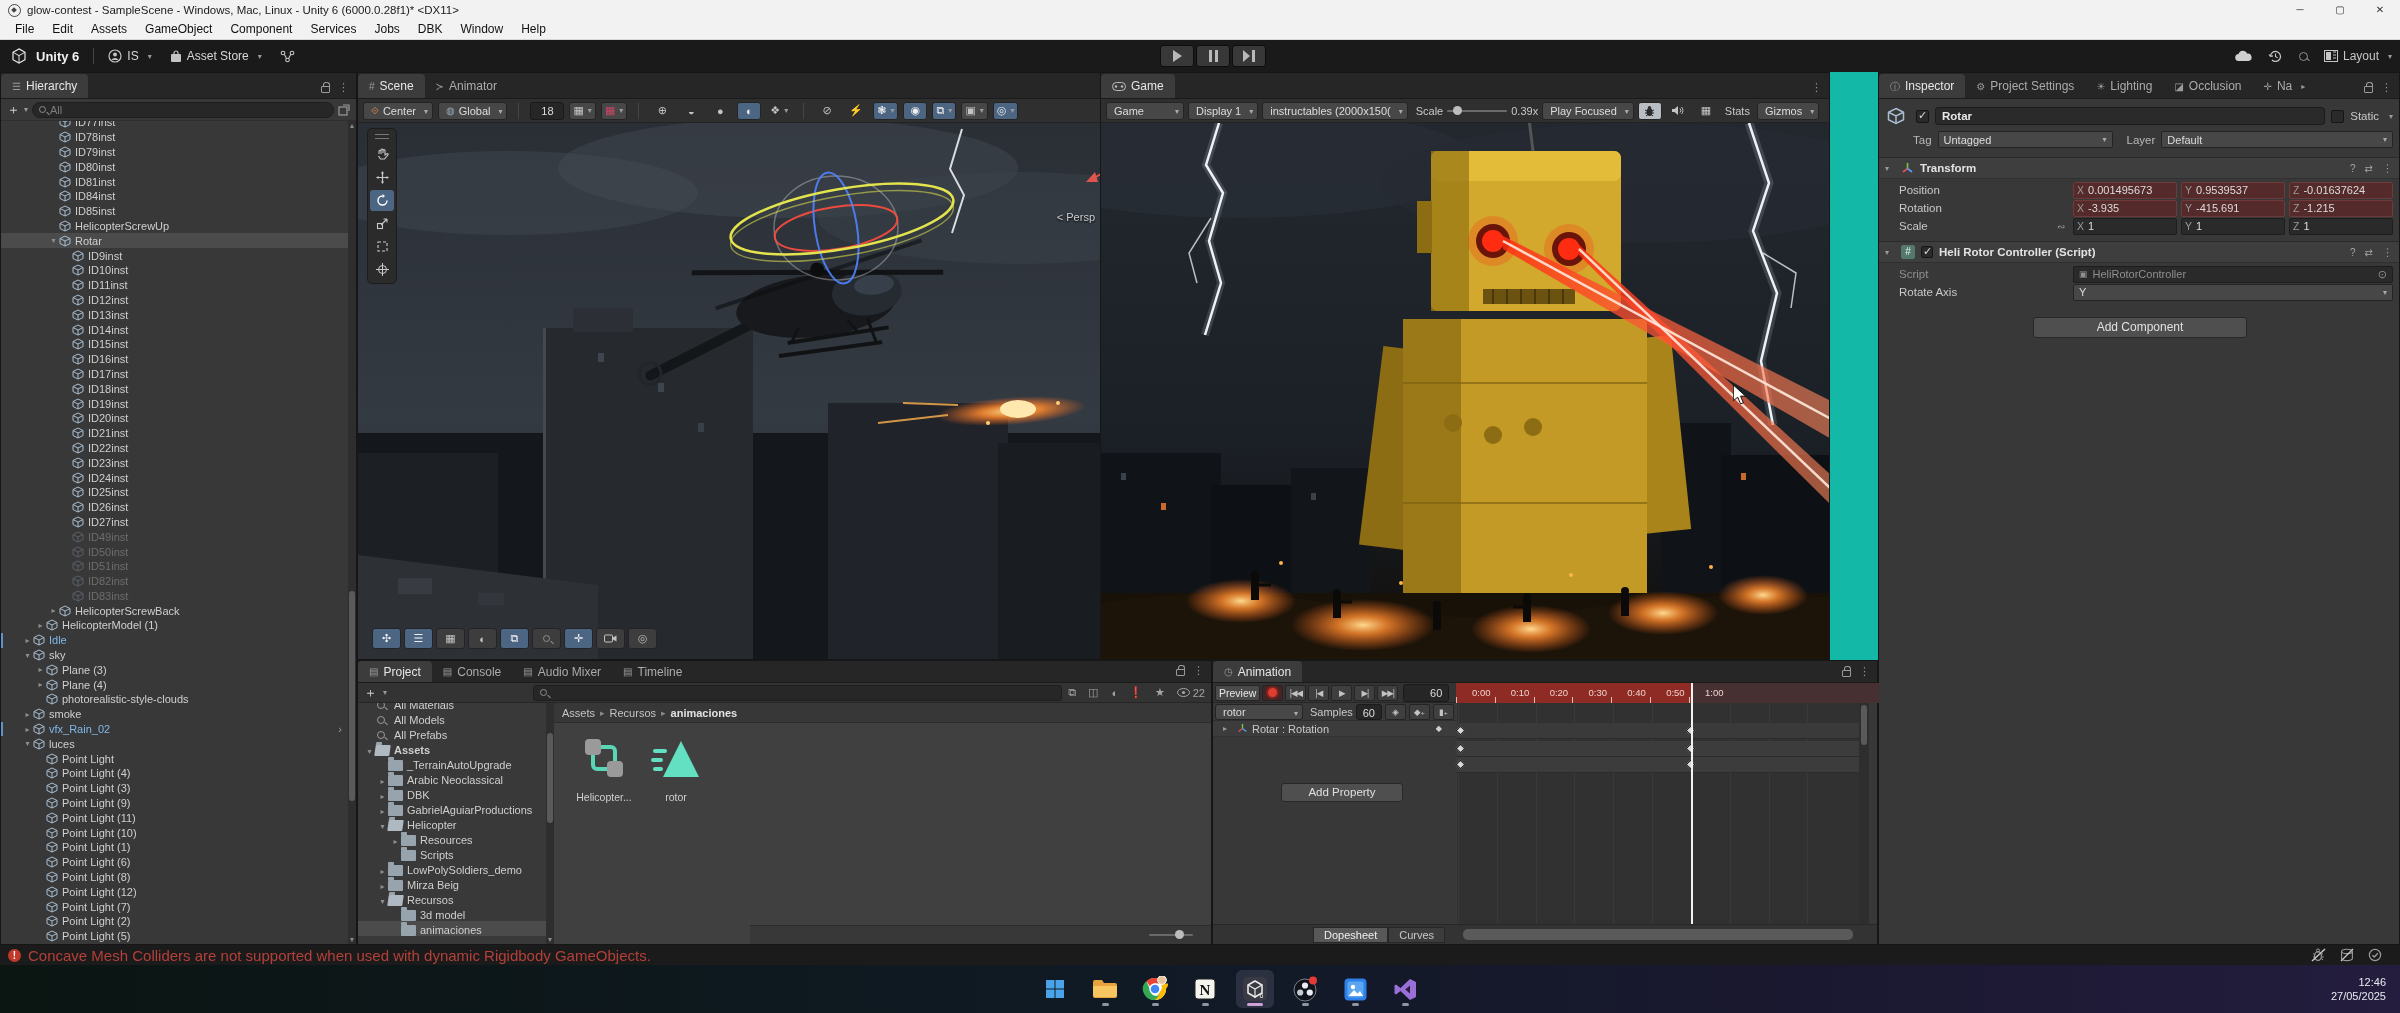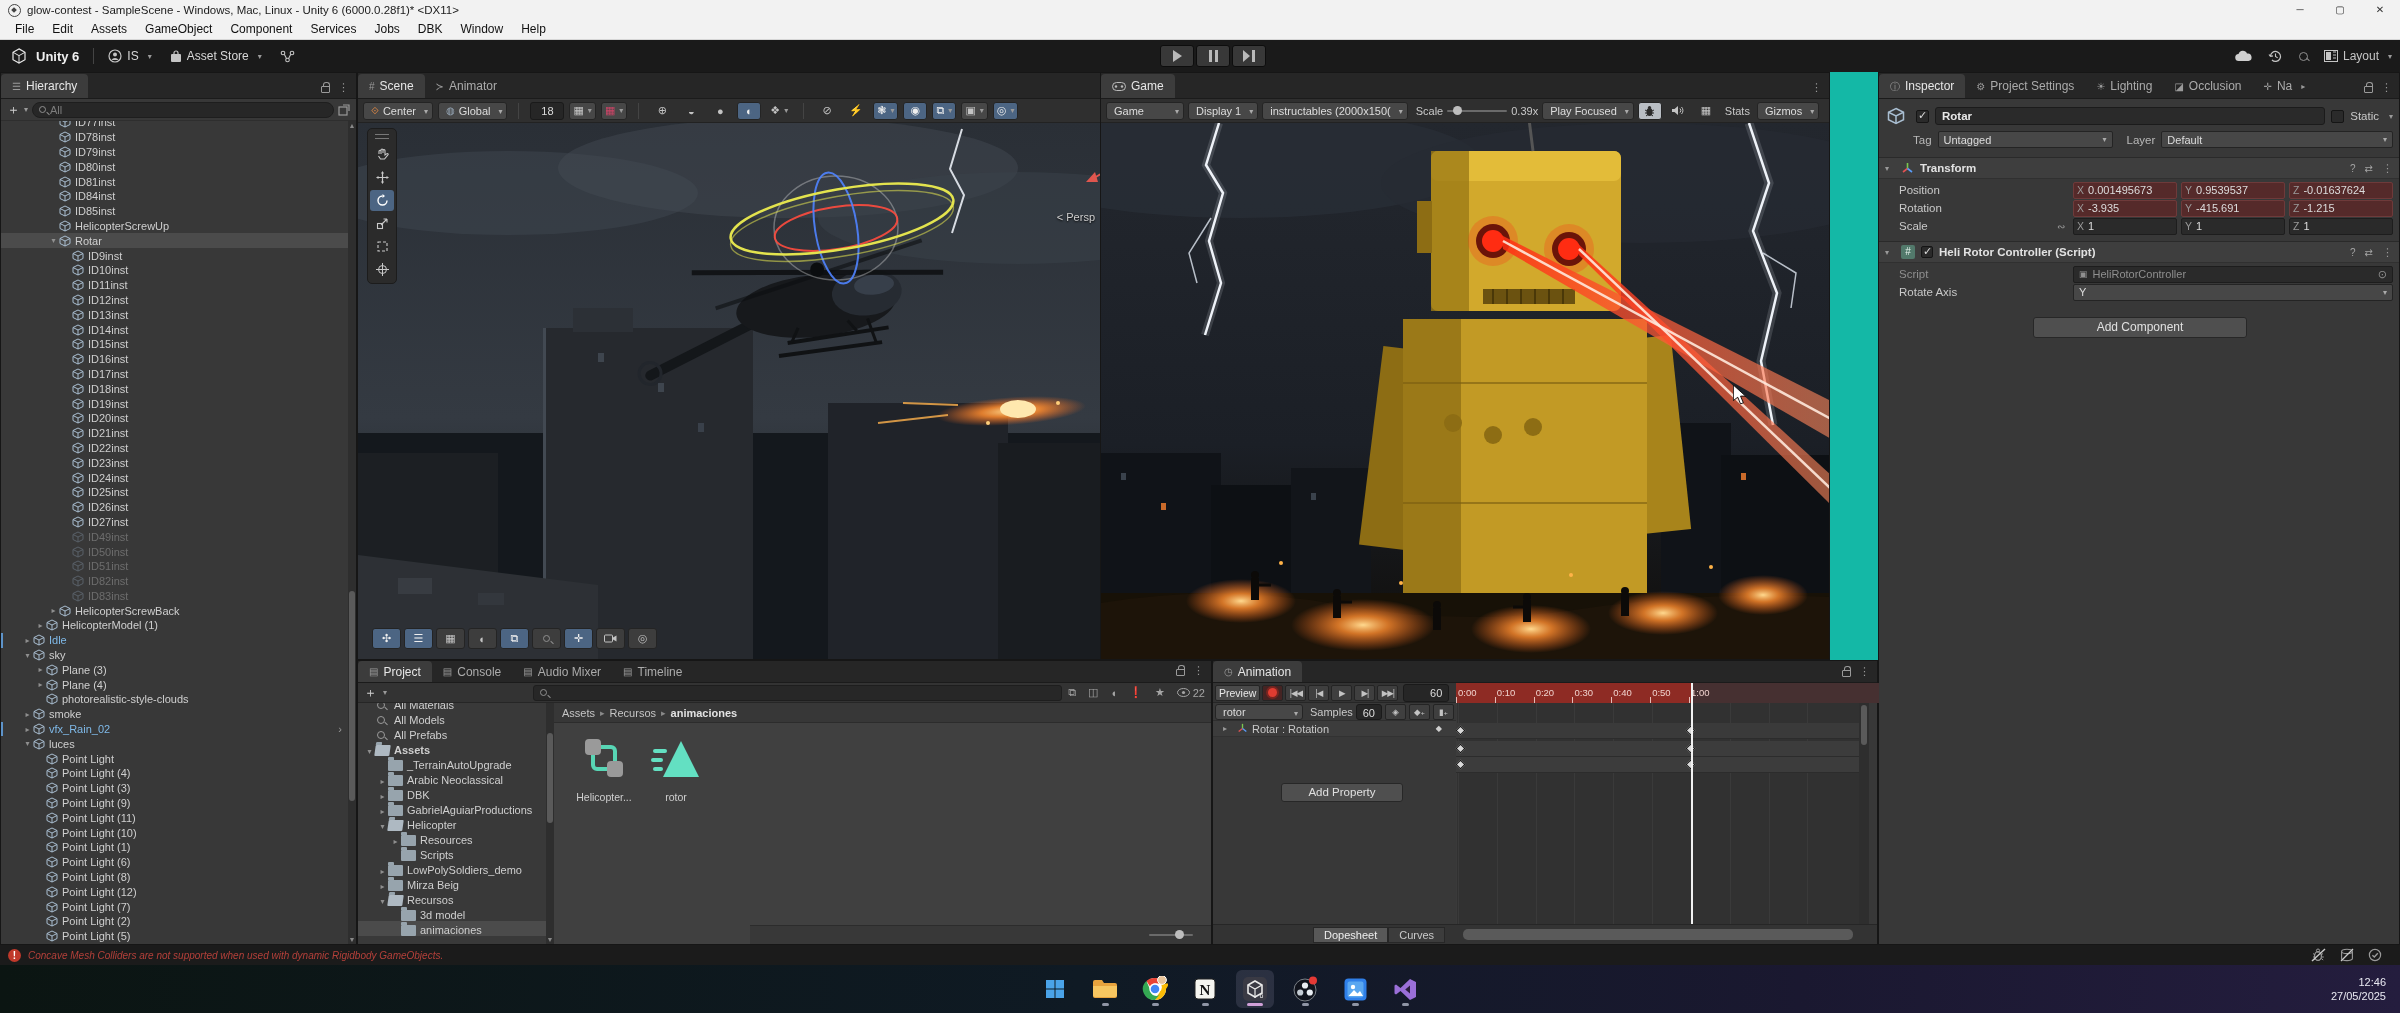--- a/index.html
+++ b/index.html
@@ -128,39 +128,39 @@
   .pbottom{position:absolute;left:196px;right:0;bottom:0;height:19px;background:#383838;border-top:1px solid #2c2c2c;display:flex;align-items:center;justify-content:flex-end;padding-right:18px;}
   
   #animpanel{left:1212px;top:660px;width:666px;height:285px;}
   .anim-toolrow{position:absolute;left:0;top:22px;width:243px;height:20px;background:#333;border-bottom:1px solid #262626;display:flex;align-items:center;gap:2px;padding:0 2px;}
   .tbtn{height:16px;min-width:21px;background:#3f3f3f;border:1px solid #242424;border-radius:2px;color:#c3c3c3;font-size:8.5px;display:inline-flex;align-items:center;justify-content:center;padding:0 3px;letter-spacing:-1px;}
   .tbtn.preview{font-size:10.5px;letter-spacing:0;background:#4a4a4a;color:#e8e8e8;}
   .tbtn.rec{background:#452423;}
   .recdot{width:9px;height:9px;border-radius:50%;background:#e03c31;box-shadow:0 0 0 2px #7a2520;}
   .anim-optrow{position:absolute;left:0;top:42px;width:243px;height:18px;background:#383838;border-bottom:1px solid #2e2e2e;display:flex;align-items:center;gap:3px;padding:0 2px;}
   .ruler{position:absolute;left:243px;top:22px;width:423px;height:20px;background:linear-gradient(90deg,#8e2b24 0,#8e2b24 235px,#463031 235px);display:flex;overflow:hidden;}
-  .tick{width:38.83px;flex:none;position:relative;font-size:9.5px;color:#f0d2cd;line-height:19px;padding-left:2px;}
+  .tick{width:38.83px;flex:none;position:relative;font-size:9.5px;color:#f0d2cd;line-height:19px;padding-left:16px;}
   .tick::before{content:"";position:absolute;left:0;bottom:0;width:1px;height:6px;background:#e3bdb8;}
   .dopesheet{position:absolute;left:243px;top:42px;width:413px;bottom:20px;background:#313131;}
   .ds-grid{position:absolute;left:0;top:0;width:390px;bottom:0;background:repeating-linear-gradient(90deg,#3a3a3a 0 1px,transparent 1px 38.83px);background-position:2px 0;}
   .ds-summary{position:absolute;left:0;top:20px;right:10px;height:16px;background:#3a3a3a;border-bottom:1px solid #2c2c2c;}
   .lane{position:absolute;left:0;right:10px;height:16px;background:#3c3c3c;border-bottom:1px solid #2c2c2c;}
   .kf{position:absolute;width:7px;height:7px;background:#d9d9d9;border:1px solid #141414;transform:rotate(45deg);top:4px;}
   .playhead{position:absolute;left:478px;top:22px;bottom:20px;width:1.5px;background:#f2f2f2;z-index:5;}
   .aprop{position:absolute;left:0;width:243px;height:16px;display:flex;align-items:center;font-size:11px;color:#c9c9c9;gap:4px;padding-left:10px;background:#3c3c3c;border-bottom:1px solid #323232;}
   .aprop .kdot{margin-left:auto;margin-right:14px;color:#cfcfcf;font-size:8px;}
   .addprop{position:absolute;left:68px;top:122px;width:122px;height:19px;background:#4f4f4f;border:1px solid #272727;border-radius:3px;color:#e0e0e0;font-size:11.5px;text-align:center;line-height:17px;}
   .anim-bottom{position:absolute;left:0;right:0;bottom:0;height:20px;background:#333;border-top:1px solid #262626;display:flex;align-items:center;}
   .sheetbtn{height:16px;padding:0 10px;font-size:11px;color:#c9c9c9;line-height:15px;border:1px solid #272727;background:#3c3c3c;}
   .sheetbtn.on{background:#585858;color:#eee;}
   .hthumb{position:absolute;left:250px;right:24px;top:4px;height:11px;background:#5a5a5a;border-radius:5px;}
   
   #statusbar{left:0;top:945px;width:2400px;height:20px;background:#1b1b1b;display:flex;align-items:center;padding:0 8px;gap:7px;}
   .erricon{width:13px;height:13px;border-radius:50%;background:#c0392b;color:#fff;font-size:10px;font-weight:bold;text-align:center;line-height:13px;flex:none;}
-  .errmsg{color:#b5403a;font-size:10px;font-style:italic;}
+  .errmsg{color:#b5403a;font-size:15px;}
   .sb-icons{margin-left:auto;display:flex;gap:14px;align-items:center;padding-right:10px;color:#9a9a9a;}
   #taskbar{left:0;top:965px;width:2400px;height:48px;background:linear-gradient(90deg,#0b1512 0,#0f1a24 45%,#1a1830 75%,#241d3e 100%);display:flex;align-items:center;}
   .tb-icons{position:absolute;left:1036px;display:flex;gap:12px;align-items:center;}
   .tkicon{width:38px;height:38px;border-radius:6px;display:flex;flex-direction:column;align-items:center;justify-content:center;position:relative;}
   .tkicon.active{background:rgba(130,130,160,.22);}
   .tkicon .under{position:absolute;bottom:2px;width:7px;height:3px;border-radius:2px;background:#8f95a5;}
   .tkicon.active .under{width:16px;background:#d0a0d8;}
   .clock{position:absolute;right:14px;text-align:right;color:#e9e9f2;font-size:11px;line-height:14px;}
 </style>
 </head>

